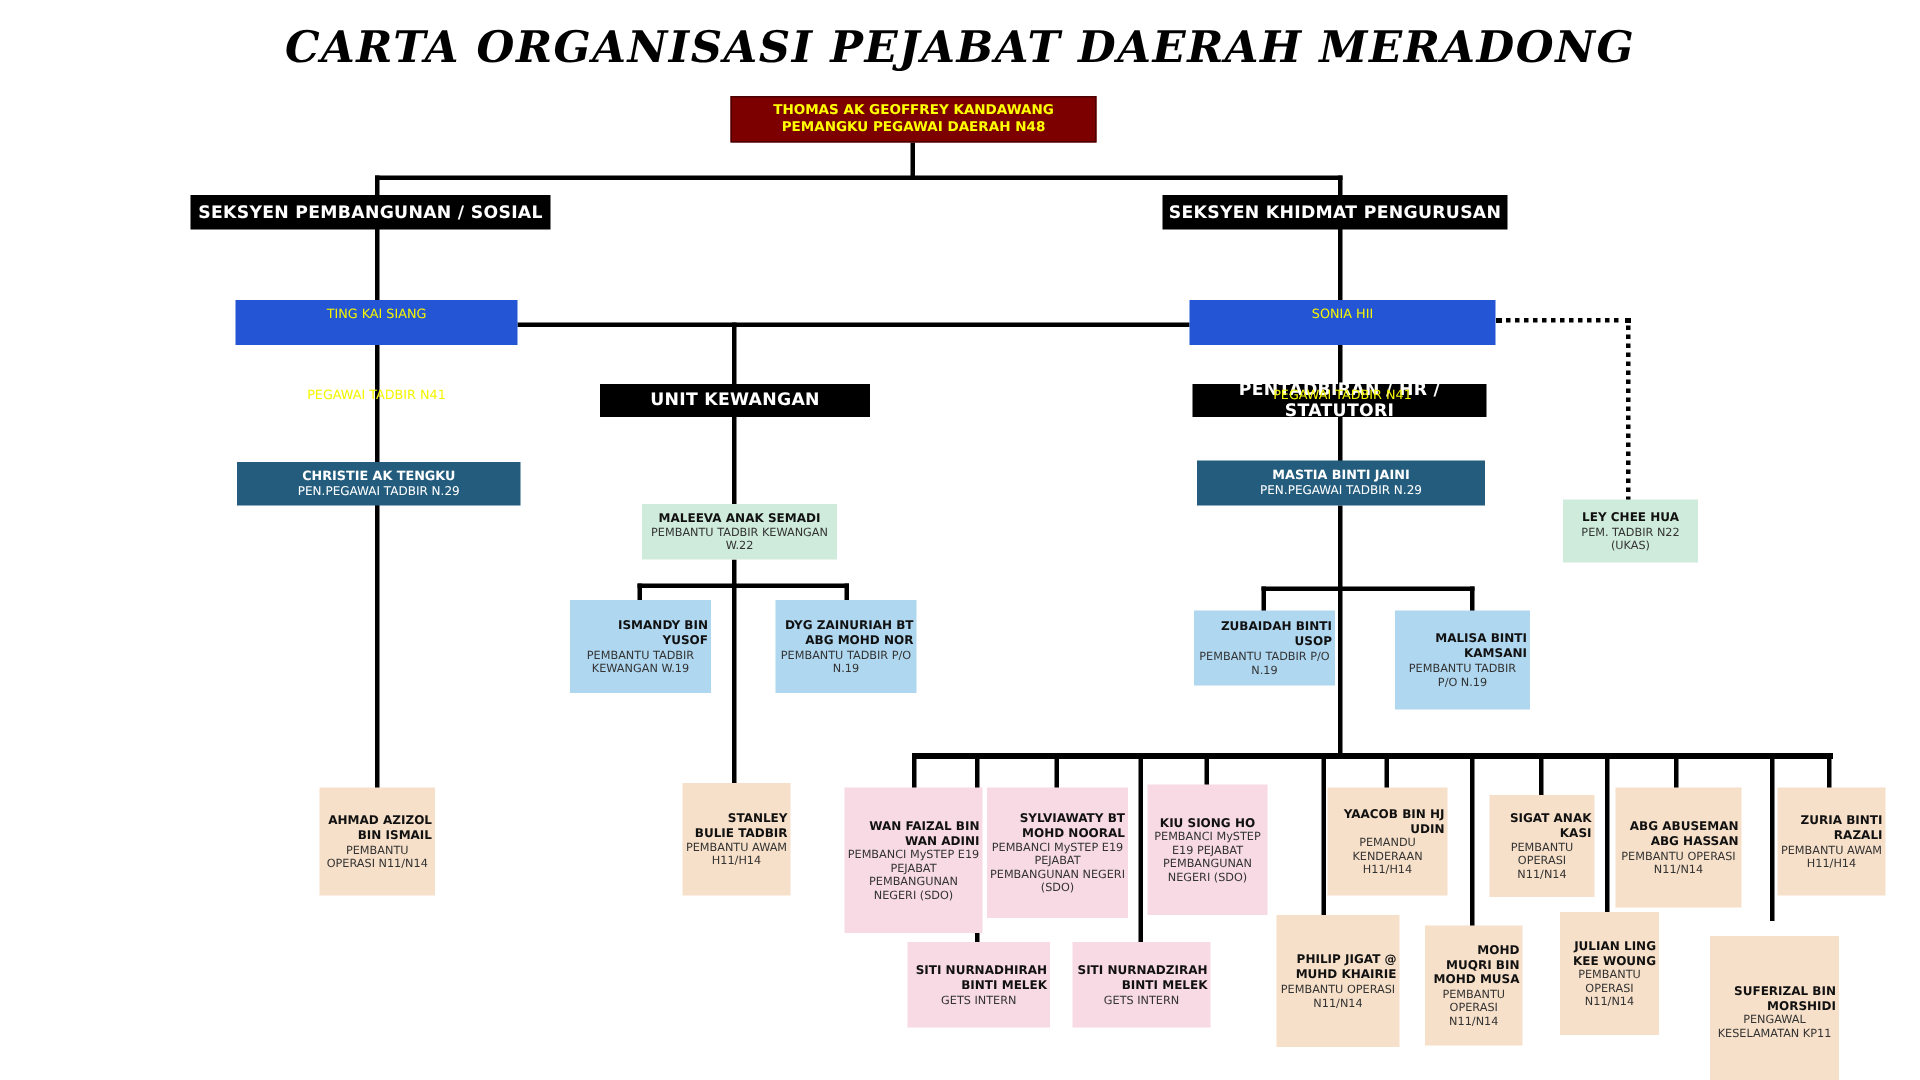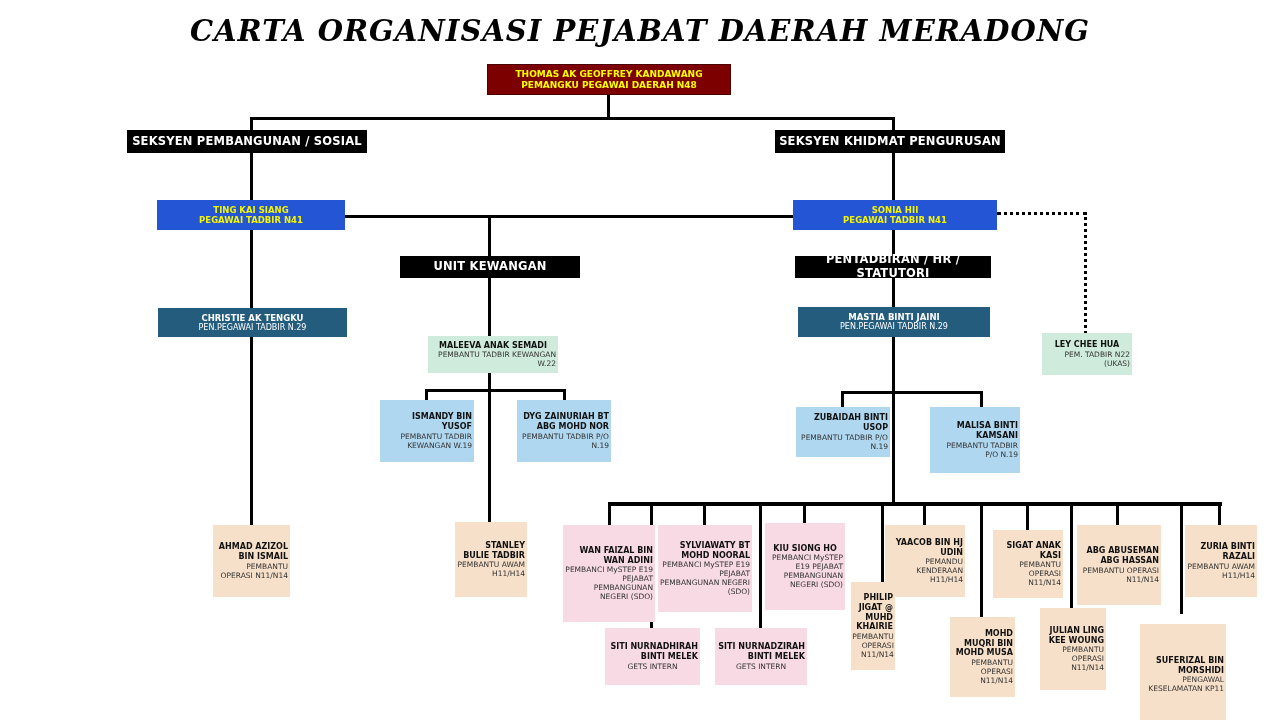--- a/index.html
+++ b/index.html
@@ -13,30 +13,30 @@
   .dot.h{border-top:3px dotted #000;}
   .dot.v{border-left:3px dotted #000;}
   .node{position:absolute;display:flex;flex-direction:column;justify-content:center;
         align-items:center;text-align:center;z-index:2;padding:2px;box-sizing:border-box;
         line-height:1.2;}
   .node .name{font-weight:bold;}
   .maroon{background:#7D0000;border:1px solid #4d0000;color:#FFFF00;}
   .maroon .name,.maroon .role{font-weight:bold;font-size:9px;}
   .header{background:#000;color:#fff;font-weight:bold;font-size:11.5px;letter-spacing:0.2px;}
   .blue{background:#2355D4;color:#F5F500;}
-  .blue .name,.blue .role{font-weight:bold;font-size:8.5px;}
+  .blue .name,.blue .role{font-weight:normal;font-size:8.5px;margin-top:44px;}
   .teal{background:#235C7D;color:#fff;}
   .teal .name{font-size:8.5px;}
   .teal .role{font-size:8px;}
   .green{background:#CFEBDB;color:#111;}
   .lblue{background:#AFD7F0;color:#111;}
   .peach{background:#F7E0C9;color:#111;}
   .pink{background:#F7DAE4;color:#111;}
   .green .name,.lblue .name,.peach .name,.pink .name{font-size:8px;text-align:right;}
-  .green .role,.lblue .role,.peach .role,.pink .role{font-size:7.5px;color:#333;text-align:right;}
+  .green .role,.lblue .role,.peach .role,.pink .role{font-size:7.5px;color:#333;}
 </style>
 </head>
 <body>
 
 <div id="canvas">
 
   <div id="title">CARTA ORGANISASI PEJABAT DAERAH MERADONG</div>
 
   <div class="ln" style="left:607px;top:95px;width:3px;height:24px"></div>
   <div class="ln" style="left:250px;top:117px;width:645px;height:3px"></div>
@@ -171,21 +171,21 @@
   </div>
 
   <div class="node pink" style="left:605px;top:628px;width:95px;height:57px">
     <span class="name">SITI NURNADHIRAH BINTI MELEK</span>
     <span class="role">GETS INTERN</span>
   </div>
   <div class="node pink" style="left:715px;top:628px;width:92px;height:57px">
     <span class="name">SITI NURNADZIRAH BINTI MELEK</span>
     <span class="role">GETS INTERN</span>
   </div>
-  <div class="node peach" style="left:851px;top:582px;width:44px;height:88px">
+  <div class="node peach" style="left:851px;top:610px;width:82px;height:88px">
     <span class="name">PHILIP JIGAT @ MUHD KHAIRIE</span>
     <span class="role">PEMBANTU OPERASI N11/N14</span>
   </div>
   <div class="node peach" style="left:950px;top:617px;width:65px;height:80px">
     <span class="name">MOHD MUQRI BIN MOHD MUSA</span>
     <span class="role">PEMBANTU OPERASI N11/N14</span>
   </div>
   <div class="node peach" style="left:1040px;top:608px;width:66px;height:82px">
     <span class="name">JULIAN LING KEE WOUNG</span>
     <span class="role">PEMBANTU OPERASI N11/N14</span>

